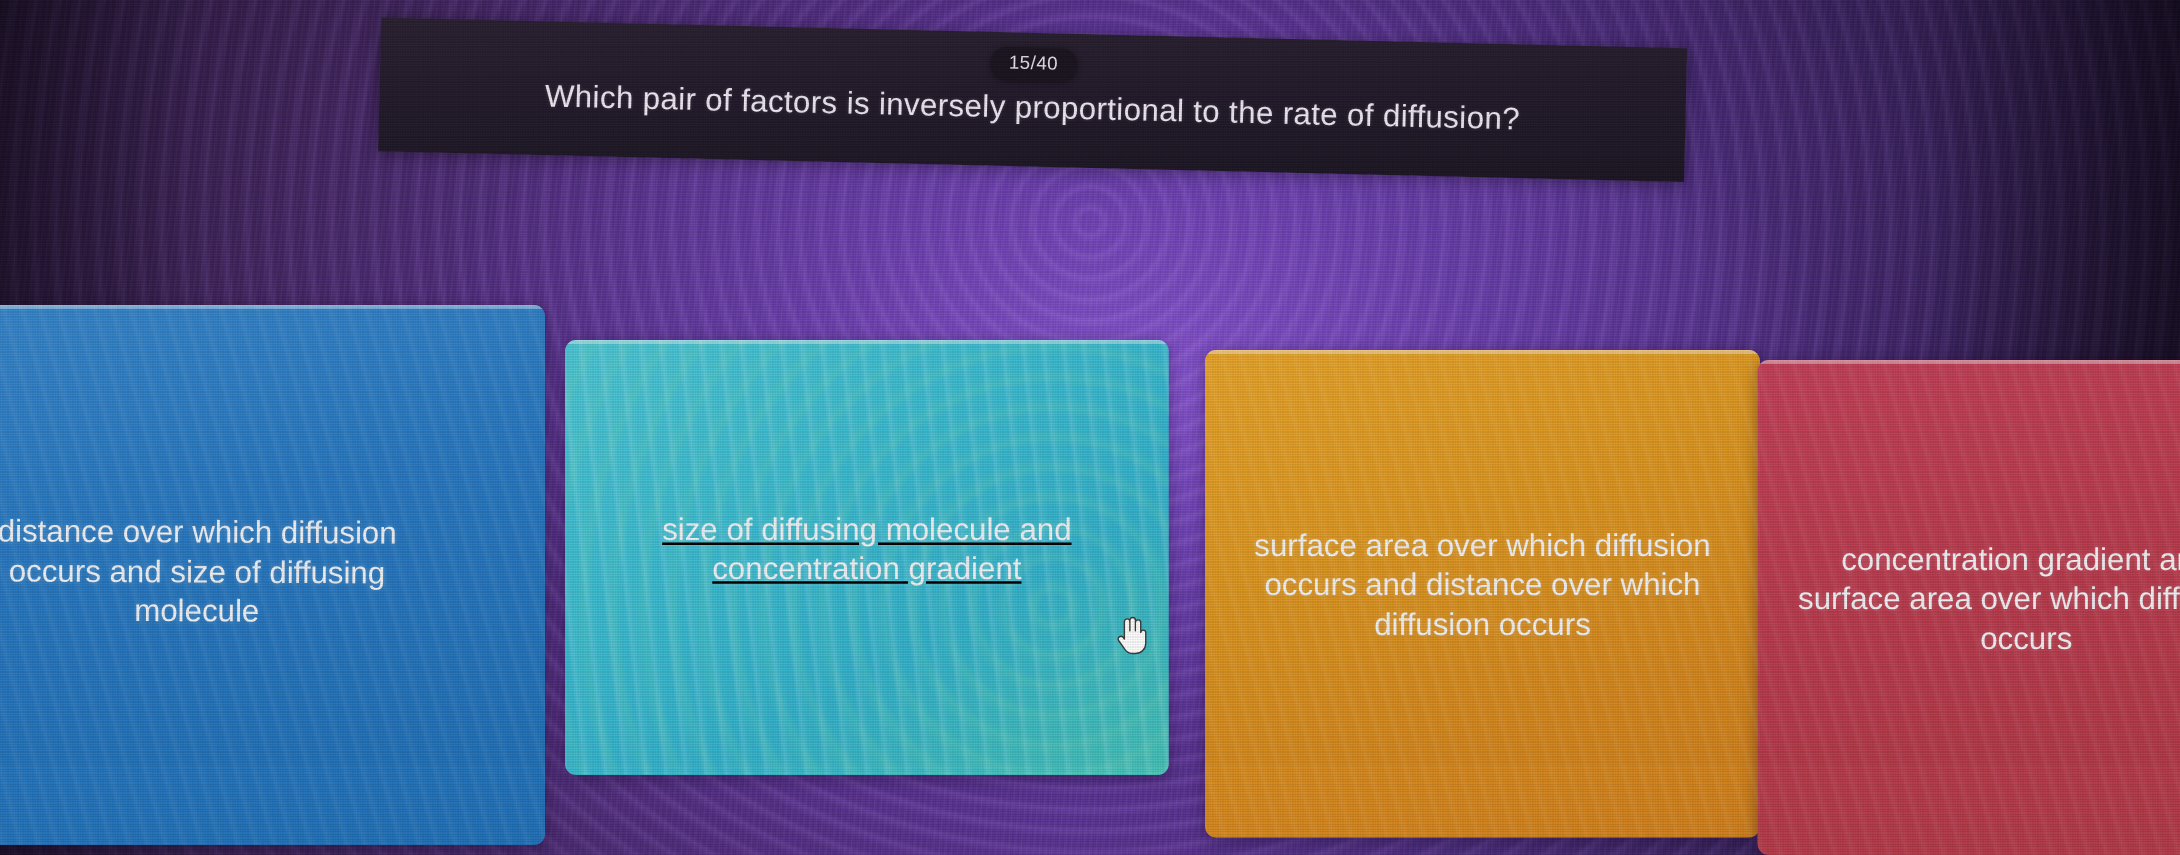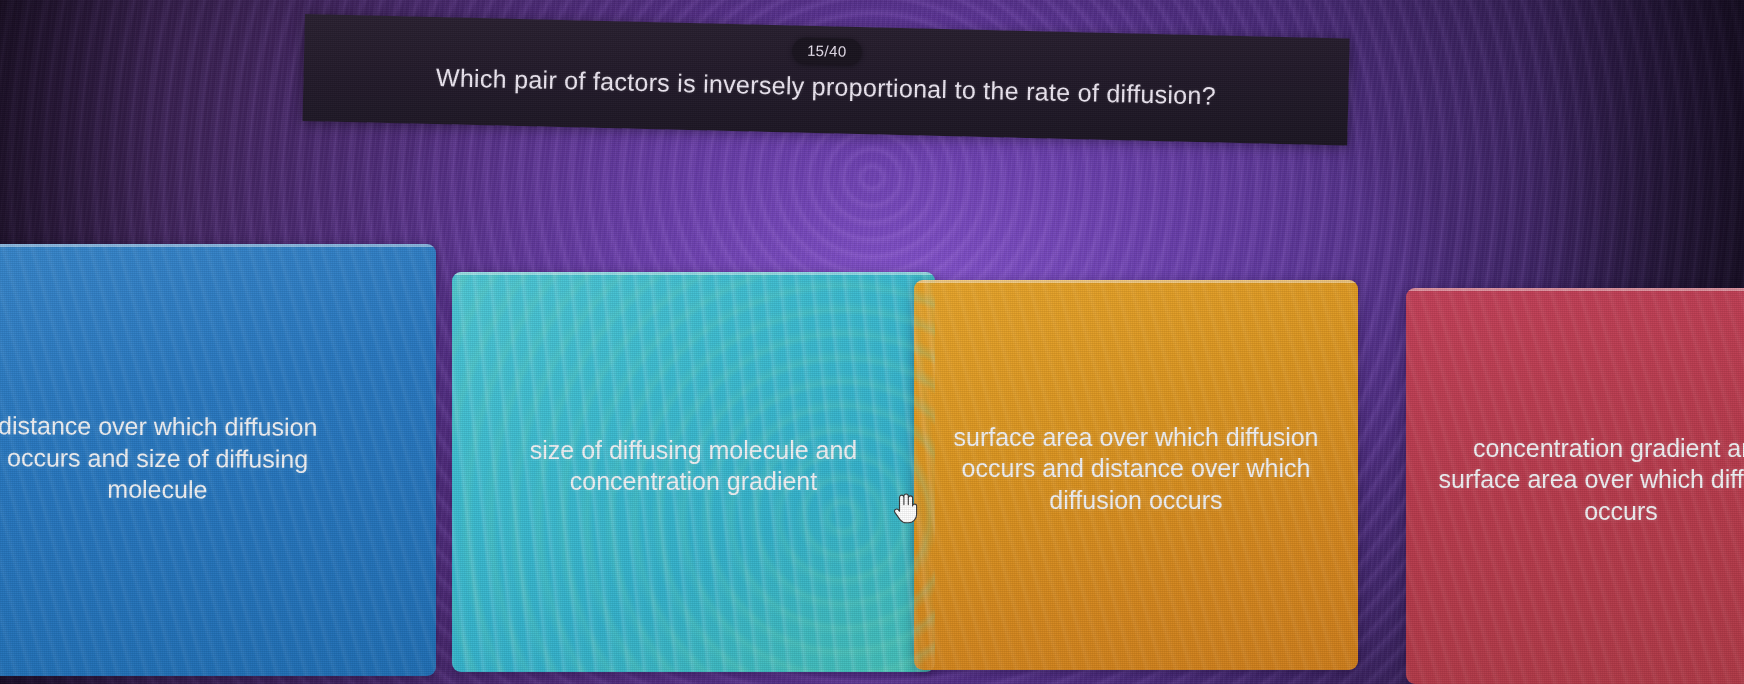--- a/index.html
+++ b/index.html
@@ -190,43 +190,44 @@
     background:
       linear-gradient(168deg, #3a88cc 0%, #2a7ac2 40%, #2170b6 100%);
   }
   #card-a .label { transform: translateY(-2px) rotate(0.3deg); }
 
   
   #card-b {
     left: 452px;
     top: 272px;
     width: 483px;
-    height: 400px;
+    height: 348px;
     background:
       linear-gradient(150deg, #4fc8d6 0%, #3dbdd2 35%, #35b3cd 65%, #47c2b8 100%);
+    text-decoration: underline;
   }
   #card-b .sheen {
     opacity: 0.75;
     background:
       repeating-linear-gradient(84deg,
         rgba(255,255,255,0.00) 0px,
         rgba(255,255,255,0.00) 5px,
         rgba(255,255,255,0.16) 8px,
         rgba(120,220,200,0.10) 12px,
         rgba(255,255,255,0.00) 16px),
       repeating-radial-gradient(circle at 72% 58%,
         rgba(90,200,170,0.00) 0px,
         rgba(90,200,170,0.00) 9px,
         rgba(110,210,180,0.30) 15px,
         rgba(90,200,170,0.00) 24px);
   }
 
   
   #card-c {
-    left: 914px;
+    left: 964px;
     top: 280px;
     width: 444px;
     height: 390px;
     background:
       linear-gradient(162deg, #e8a62c 0%, #dd9722 38%, #d5881f 72%, #cf7f1d 100%);
   }
 
   
   #card-d {
     left: 1406px;

